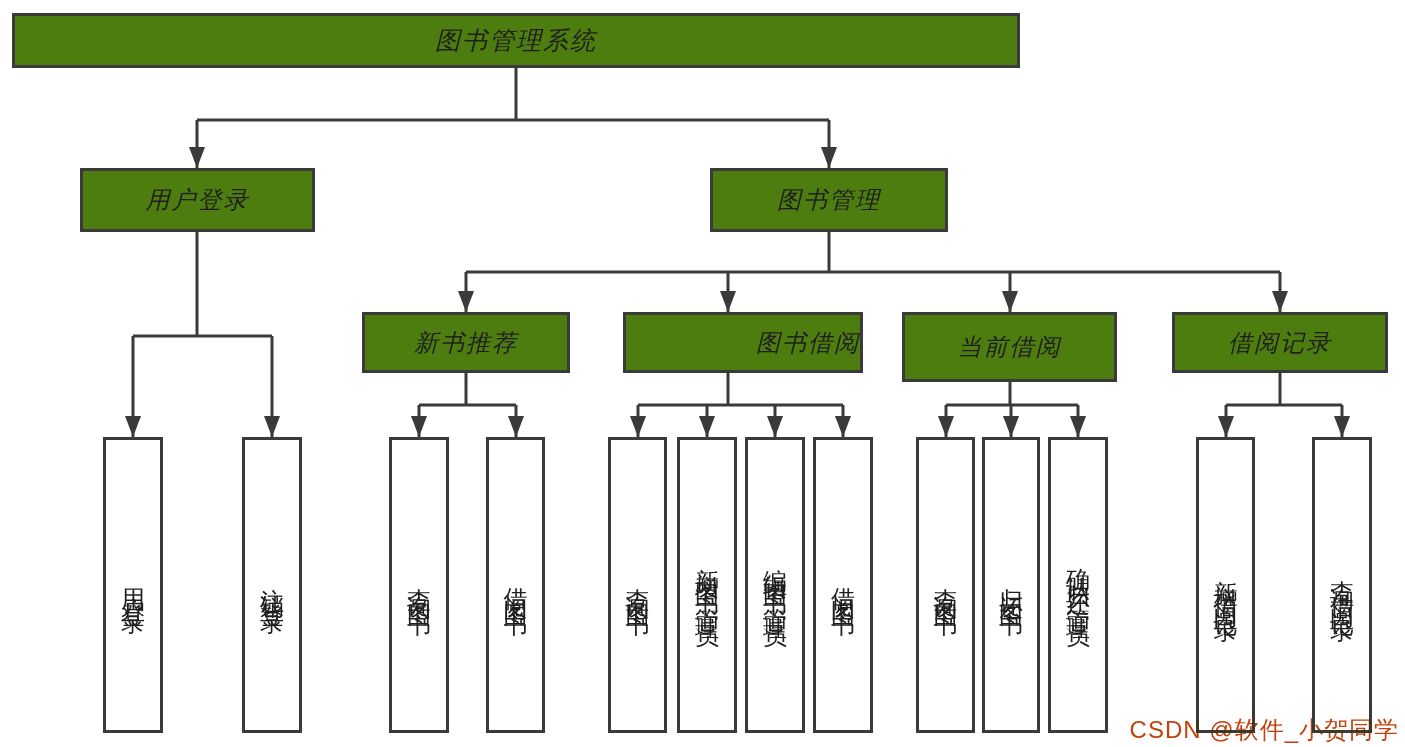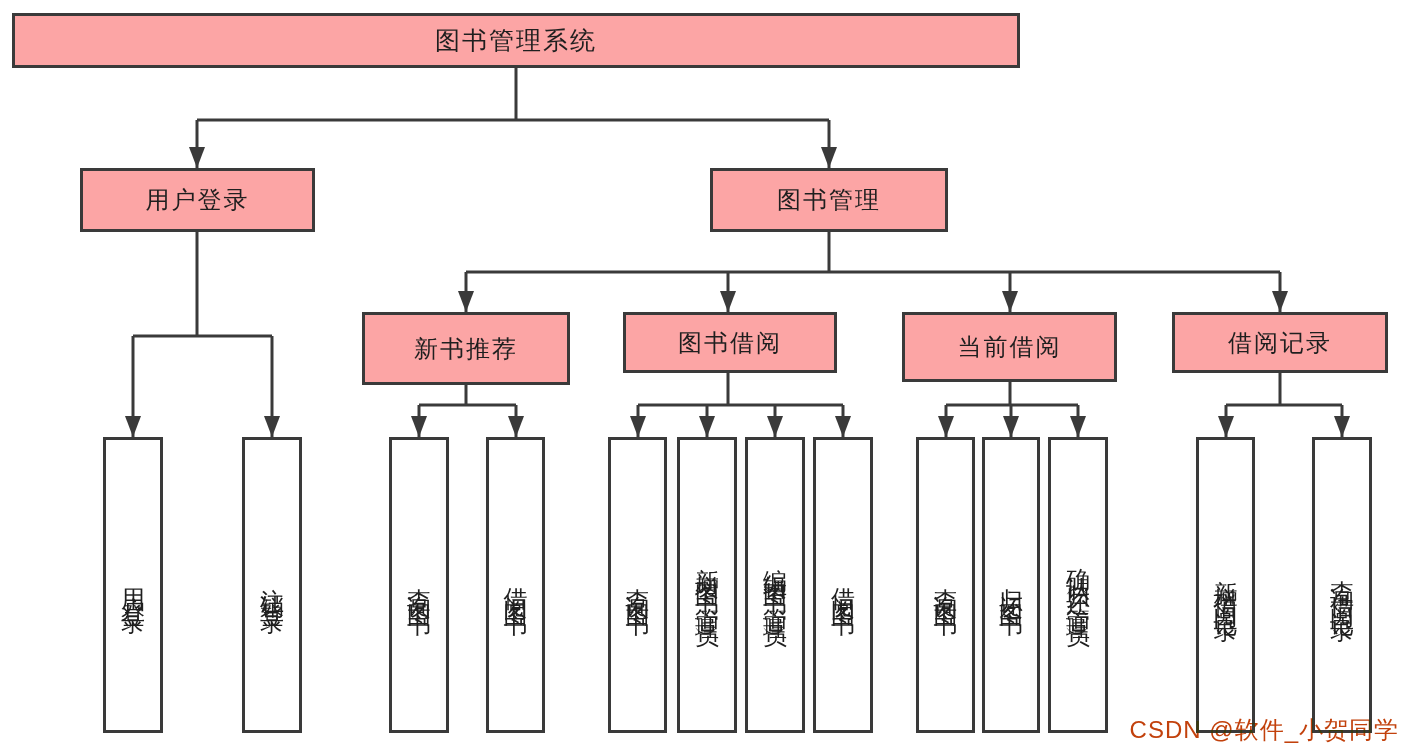--- a/index.html
+++ b/index.html
@@ -14,28 +14,29 @@
   #wires {
     position: absolute;
     left: 0; top: 0;
     width: 1405px; height: 747px;
     pointer-events: none;
   }
   .hbox {
     position: absolute;
     box-sizing: border-box;
     border: 3px solid #3a3a3a;
-    background: #fca5a5;
+    background: #4d7c0f;
     display: flex;
     align-items: center;
     justify-content: center;
     font-size: 24px;
     letter-spacing: 2px;
     color: #1f1f1f;
     white-space: nowrap;
+    font-style: italic;
   }
   .vbox {
     position: absolute;
     top: 437px;
     height: 296px;
     box-sizing: border-box;
     border: 3px solid #3a3a3a;
     background: #ffffff;
     display: flex;
     align-items: center;
@@ -114,24 +115,24 @@
     <span>图书管理系统</span>
   </div>
 
   <div class="hbox" style="left:80px; top:168px; width:235px; height:64px;">
     <span>用户登录</span>
   </div>
   <div class="hbox" style="left:710px; top:168px; width:238px; height:64px;">
     <span>图书管理</span>
   </div>
 
-  <div class="hbox" style="left:362px; top:312px; width:208px; height:73px;">
+  <div class="hbox" style="left:362px; top:312px; width:208px; height:61px;">
     <span>新书推荐</span>
   </div>
-  <div class="hbox" style="left:623px; top:312px; width:214px; height:61px;">
+  <div class="hbox" style="left:623px; top:312px; width:240px; height:61px;justify-content:flex-end;">
     <span>图书借阅</span>
   </div>
   <div class="hbox" style="left:902px; top:312px; width:215px; height:70px;">
     <span>当前借阅</span>
   </div>
   <div class="hbox" style="left:1172px; top:312px; width:216px; height:61px;">
     <span>借阅记录</span>
   </div>
 
   <div class="vbox" style="left:103px; width:60px;">

